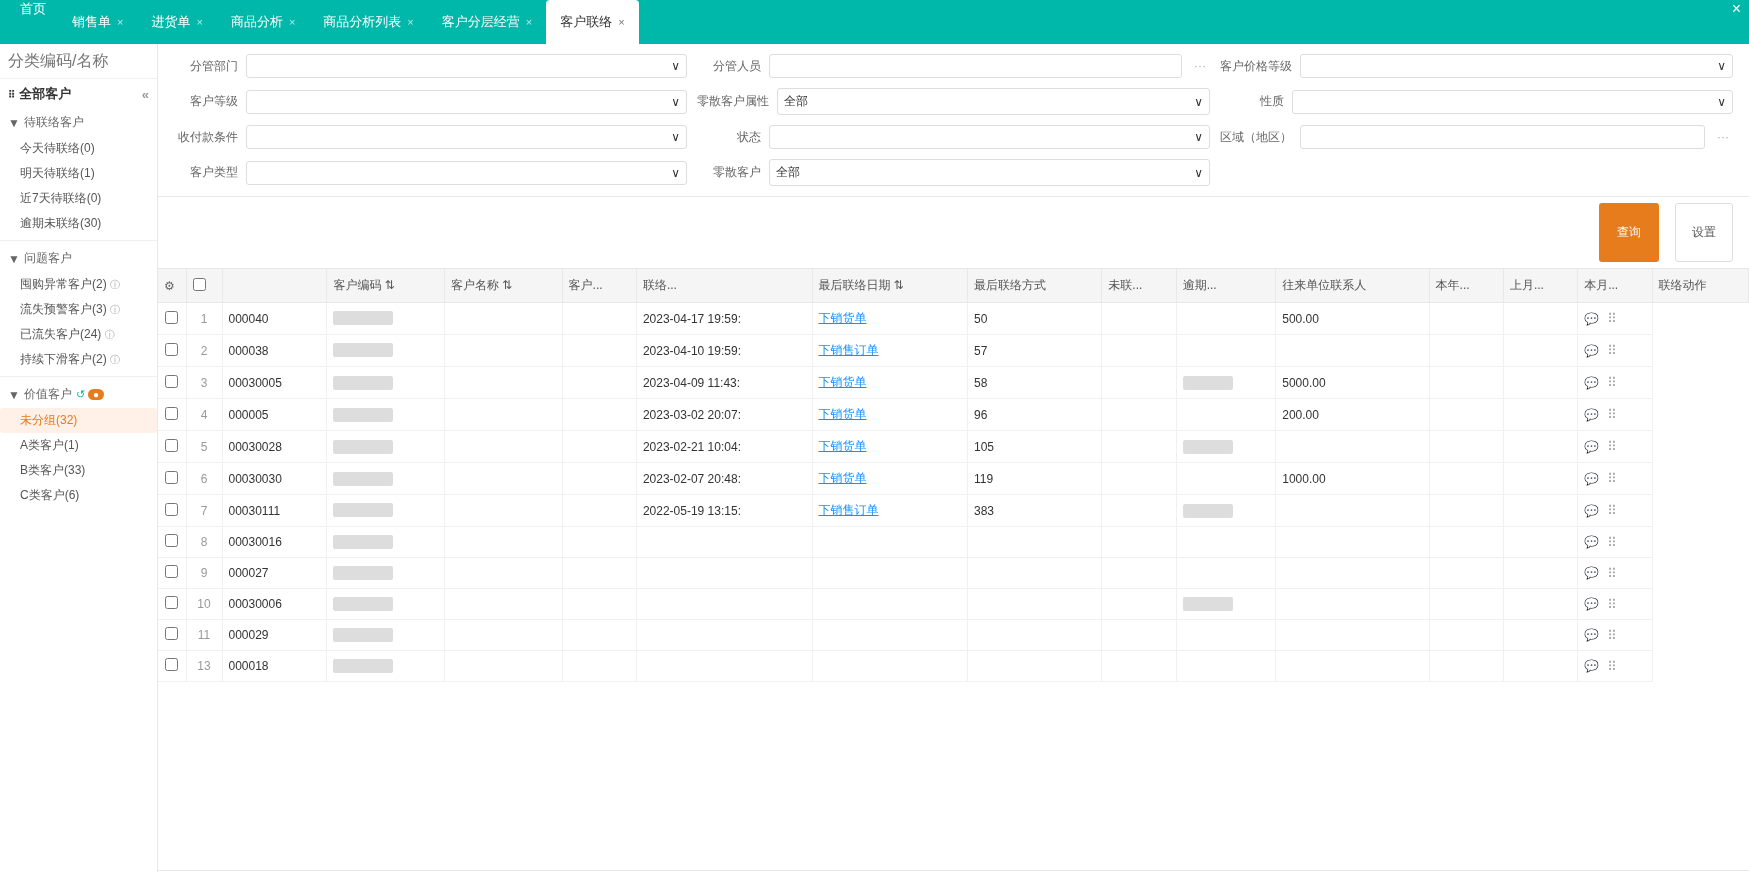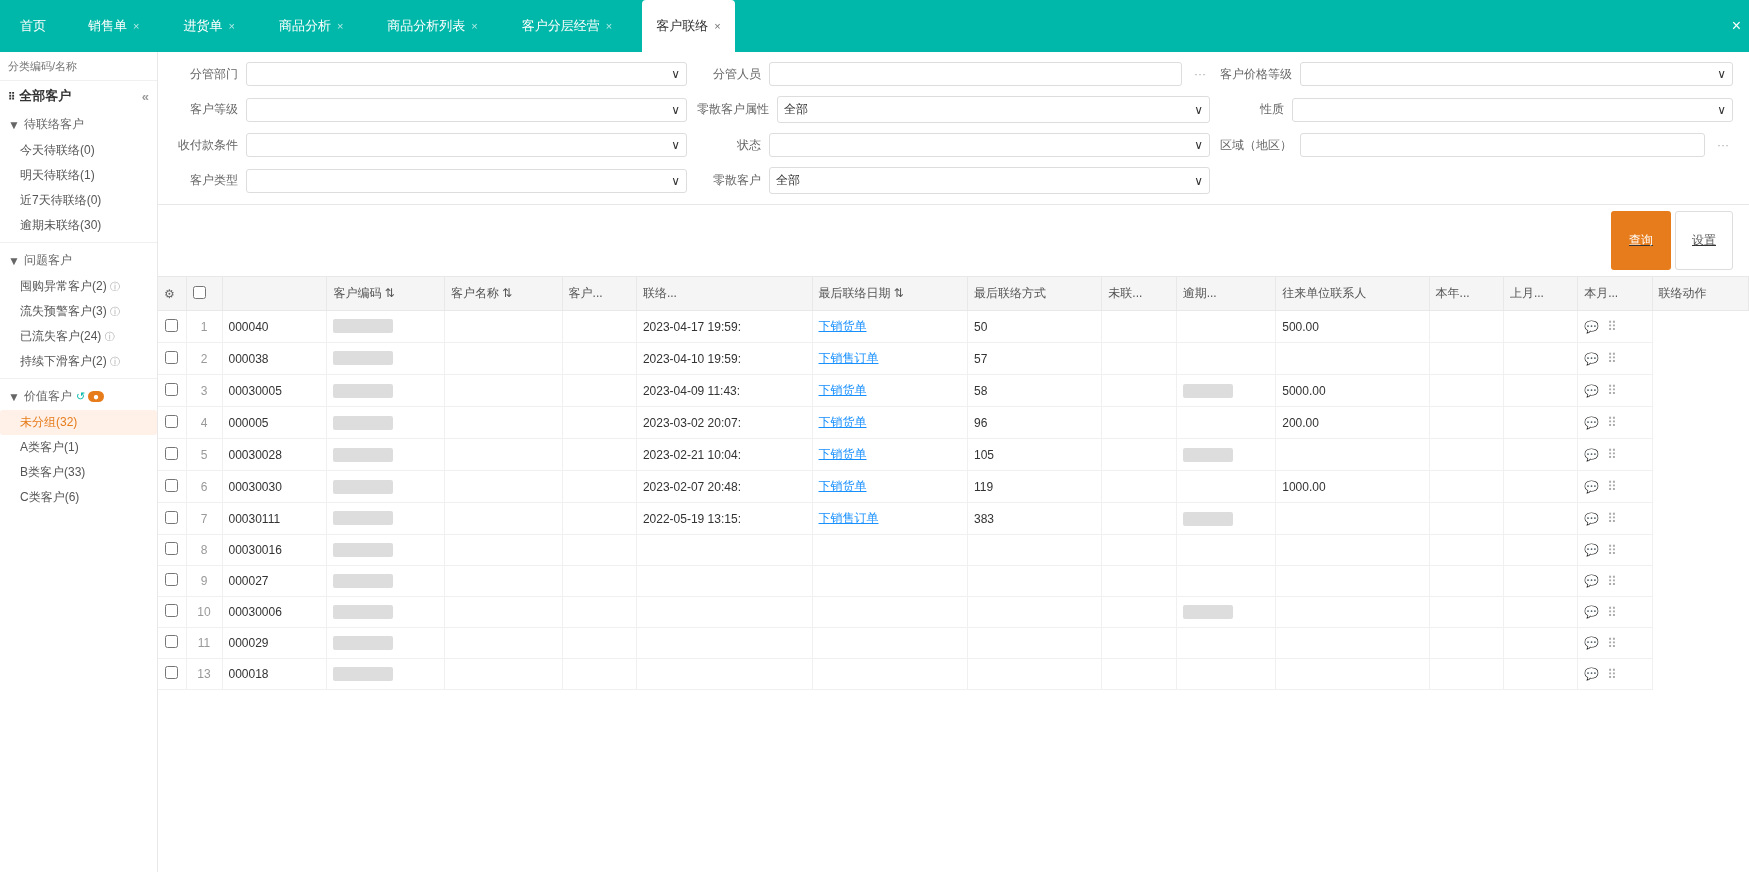--- a/index.html
+++ b/index.html
@@ -1,25 +1,25 @@
 <!DOCTYPE html>
 <html><head>
   <meta charset="utf-8">
   <style>
     * { box-sizing: border-box; margin: 0; padding: 0; }
     body { font-family: 'Microsoft YaHei', Arial, sans-serif; font-size: 12px; background: #f5f5f5; color: #333; overflow: hidden; }
 
     
     .top-nav {
       display: flex;
-      align-items: center;
+      align-items: flex-start;
       background: #00b8a9;
-      height: 52px;
+      height: 44px;
       padding: 0 8px;
-      gap: 16px;
+      gap: 0;
     }
     .nav-tab {
       display: flex;
       align-items: center;
       padding: 0 14px;
       height: 100%;
       color: #fff;
       font-size: 13px;
       cursor: pointer;
       white-space: nowrap;
@@ -68,21 +68,21 @@
       display: flex;
       align-items: center;
       padding: 8px 8px;
       border-bottom: 1px solid #f0f0f0;
       gap: 6px;
     }
     .sidebar-search input {
       flex: 1;
       border: none;
       outline: none;
-      font-size: 11px;
+      font-size: 16px;
       color: #ef4444;
     }
     .sidebar-all-customers {
       display: flex;
       align-items: center;
       font-weight: bold;
       font-size: 13px;
       padding: 6px 8px;
       cursor: pointer;
       gap: 4px;
@@ -501,21 +501,21 @@
       </div>
       <div class="filter-row">
         <span class="filter-label">零散客户</span>
         <div class="filter-select">
           <span>全部</span>
           <span>∨</span>
         </div>
       </div>
     </div>
 
-    <div style="background:#fff;border-bottom:1px solid #e8e8e8;display:flex;justify-content:flex-end;padding:6px 16px;gap:4px;text-decoration:underline;">
+    <div style="background:#fff;border-bottom:1px solid #e8e8e8;display:flex;justify-content:flex-end;padding:6px 16px;gap:16px;">
       <button class="btn-query">查询</button>
       <button class="btn-reset">设置</button>
     </div>
 
     <div class="table-container">
       <table>
         <thead>
           <tr>
             <th class="gear-icon">⚙</th>
             <th><input type="checkbox" style=""></th>

